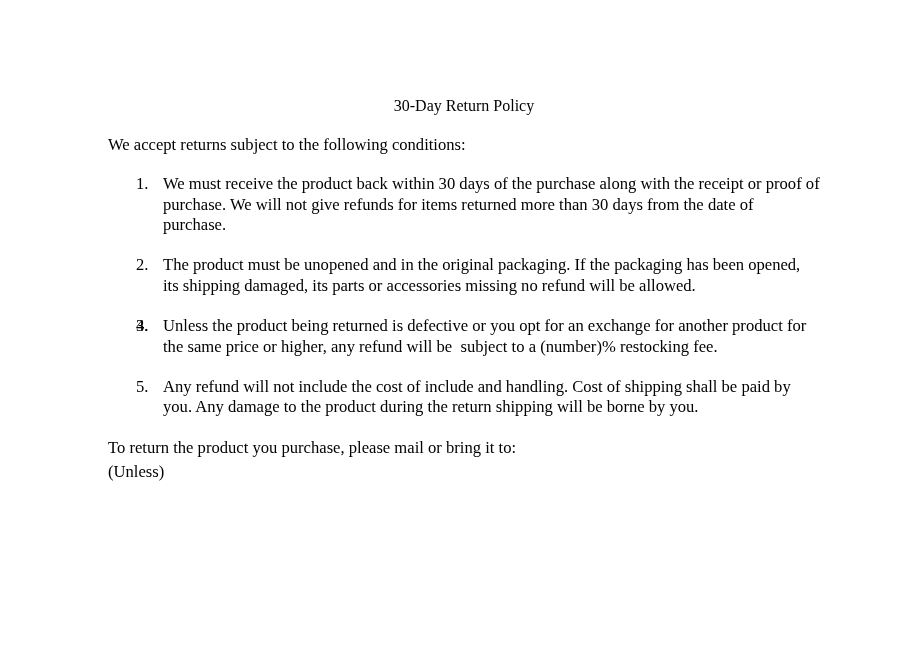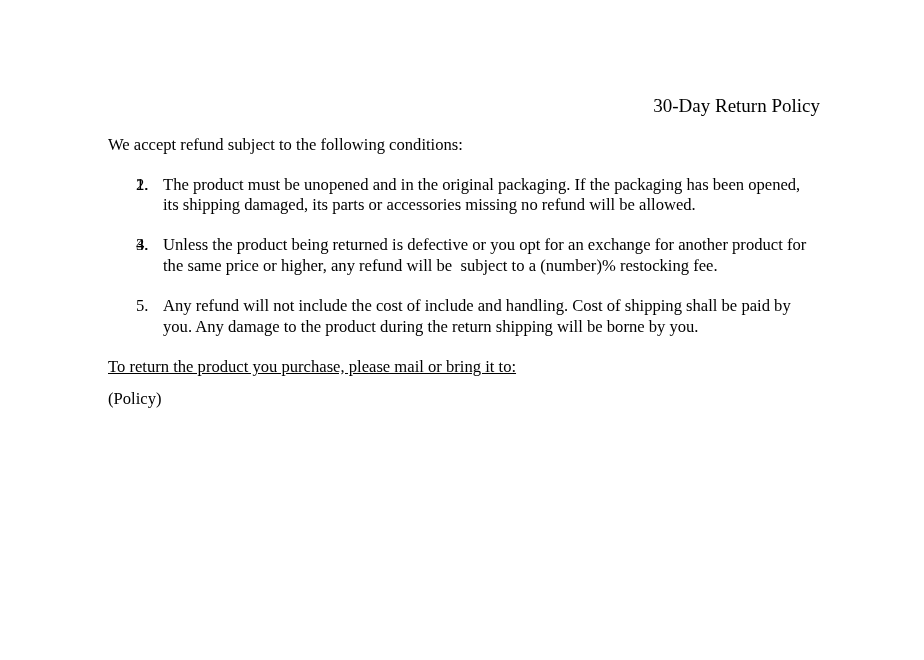--- a/index.html
+++ b/index.html
@@ -17,24 +17,24 @@
       color: #000000;
       line-height: 20.6px;
     }
     .page {
       position: absolute;
       left: 108px;
       top: 96px;
       width: 712px;
     }
     .title {
-      text-align: right;
+      text-align: center;
       margin: 0 0 18px 0;
       font-weight: normal;
-      font-size: 19px;
+      font-size: 16px;
       padding-left: 0;
     }
     .intro {
       margin: 0 0 19px 0;
     }
     .conditions {
       list-style: none;
       margin: 0;
       padding: 0;
     }
@@ -42,52 +42,52 @@
       position: relative;
       padding-left: 55px;
       margin: 0 0 19.5px 0;
     }
     .condition .num {
       position: absolute;
       left: 28px;
       top: 0;
     }
     .closing {
-      margin: 0 0 12px 0;
-      text-decoration: underline;
+      margin: 0 0 4px 0;
     }
     .address {
       margin: 0;
     }
   </style>
 </head>
 <body>
 
 <div class="page">
   <h1 class="title">30-Day Return Policy</h1>
 
-  <p class="intro">We accept refund subject to the following conditions:</p>
+  <p class="intro">We accept returns subject to the following conditions:</p>
 
   <ol class="conditions">
     <li class="condition">
       <span class="num">1.</span>
+      <span class="text">We must receive the product back within 30 days of the purchase along with the receipt or proof of purchase. We will not give refunds for items returned more than 30 days from the date of purchase.</span>
     </li>
     <li class="condition">
       <span class="num">2.</span>
       <span class="text">The product must be unopened and in the original packaging. If the packaging has been opened, its shipping damaged, its parts or accessories missing no refund will be allowed.</span>
     </li>
     <li class="condition">
       <span class="num">3.</span>
     </li>
     <li class="condition">
       <span class="num">4.</span>
       <span class="text" style="white-space: pre-wrap; margin-top: 43px;">Unless the product being returned is defective or you opt for an exchange for another product for the same price or higher, any refund will be  subject to a (number)% restocking fee.</span>
     </li>
     <li class="condition">
       <span class="num">5.</span>
       <span class="text">Any refund will not include the cost of include and handling. Cost of shipping shall be paid by you. Any damage to the product during the return shipping will be borne by you.</span>
     </li>
   </ol>
 
   <p class="closing">To return the product you purchase, please mail or bring it to:</p>
 
-  <p class="address">(Policy)</p>
+  <p class="address">(Unless)</p>
 </div>
 
 </body></html>

